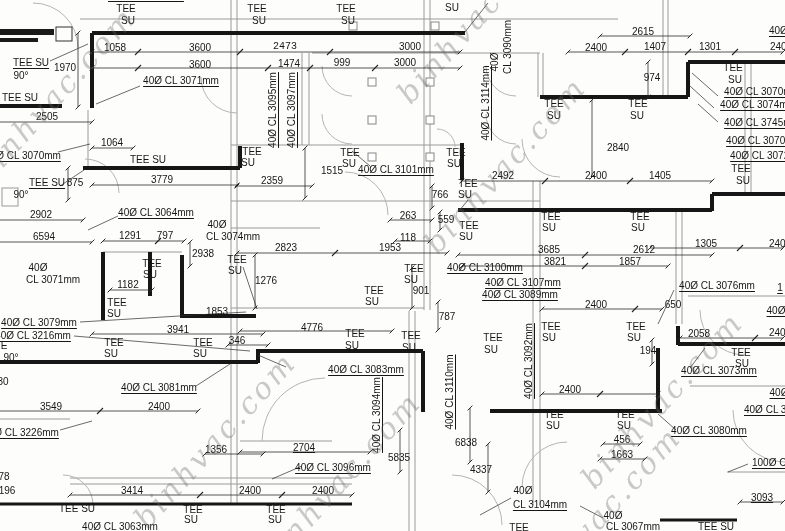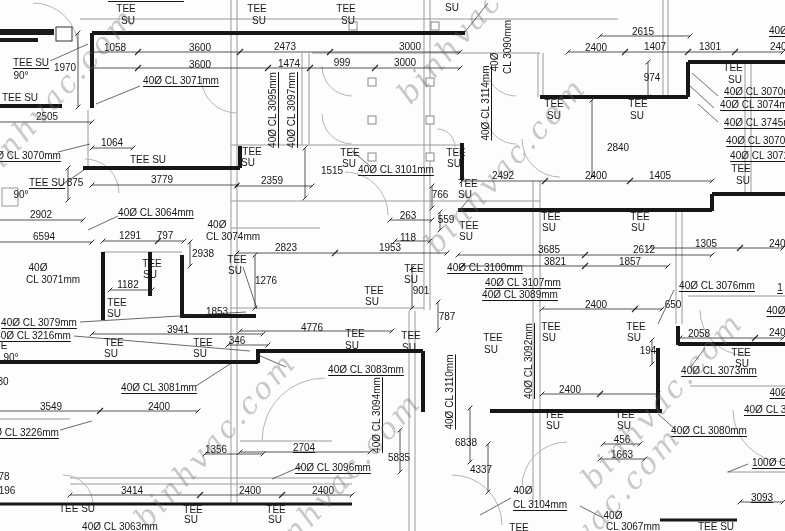--- a/index.html
+++ b/index.html
@@ -238,21 +238,21 @@
       <span class="lbl" style="left: 126px; top: 9px;">TEE</span>
       <span class="lbl" style="left: 128px; top: 21px;">SU</span>
       <span class="lbl" style="left: 257px; top: 9px;">TEE</span>
       <span class="lbl" style="left: 259px; top: 21px;">SU</span>
       <span class="lbl" style="left: 346px; top: 9px;">TEE</span>
       <span class="lbl" style="left: 348px; top: 21px;">SU</span>
       <span class="lbl" style="left: 450px; top: -4px;">TEE</span>
       <span class="lbl" style="left: 452px; top: 8px;">SU</span>
       <span class="lbl" style="left: 115px; top: 48px;">1058</span>
       <span class="lbl" style="left: 200px; top: 48px;">3600</span>
-      <span class="lbl" style="left: 285px; top: 47px;">2473</span>
+      <span class="lbl" style="left: 285px; top: 47px; font-family: Liberation Mono, monospace;">2473</span>
       <span class="lbl" style="left: 410px; top: 47px;">3000</span>
       <span class="lbl" style="left: 200px; top: 65px;">3600</span>
       <span class="lbl" style="left: 289px; top: 64px;">1474</span>
       <span class="lbl" style="left: 342px; top: 63px;">999</span>
       <span class="lbl" style="left: 405px; top: 63px;">3000</span>
       <span class="lbl" style="left: 643px; top: 32px;">2615</span>
       <span class="lbl" style="left: 596px; top: 48px;">2400</span>
       <span class="lbl" style="left: 655px; top: 47px;">1407</span>
       <span class="lbl" style="left: 710px; top: 47px;">1301</span>
       <span class="lbl" style="left: 781px; top: 47px;">2400</span>

